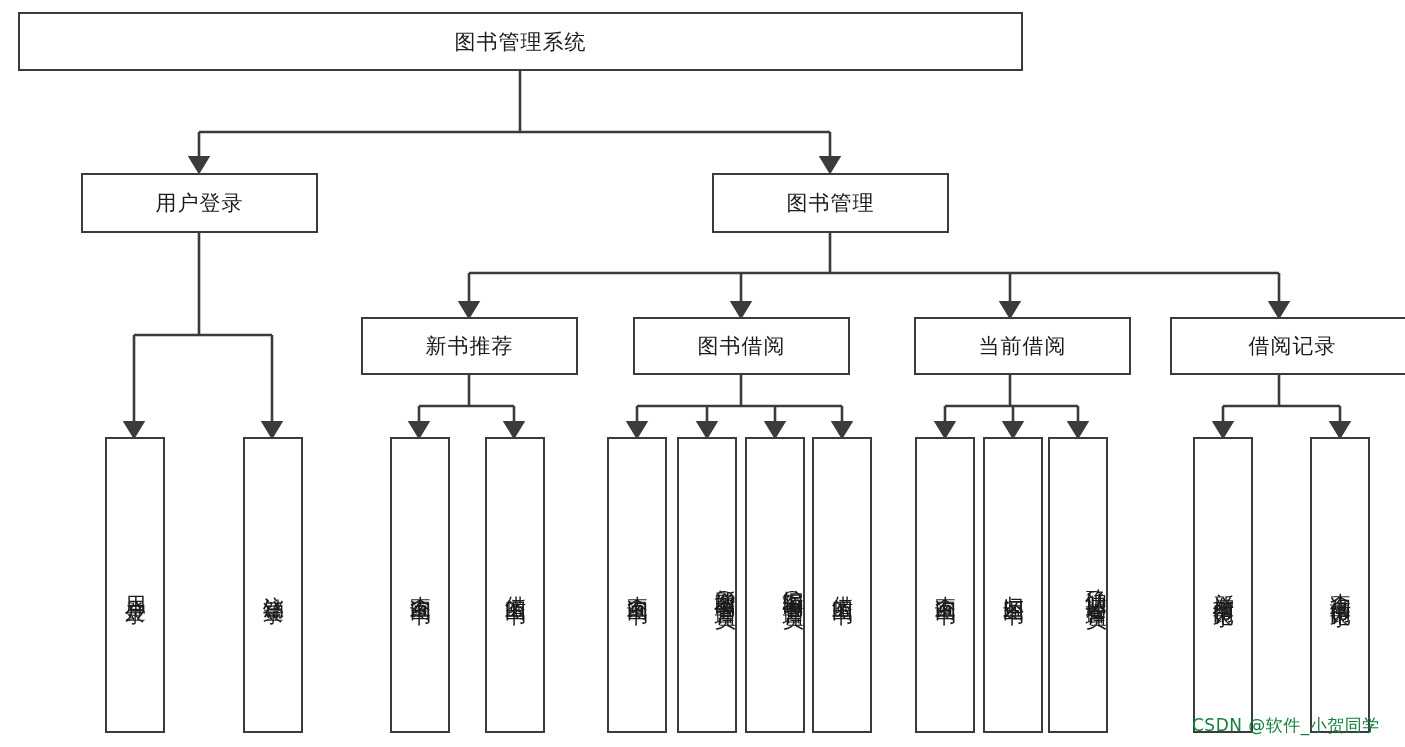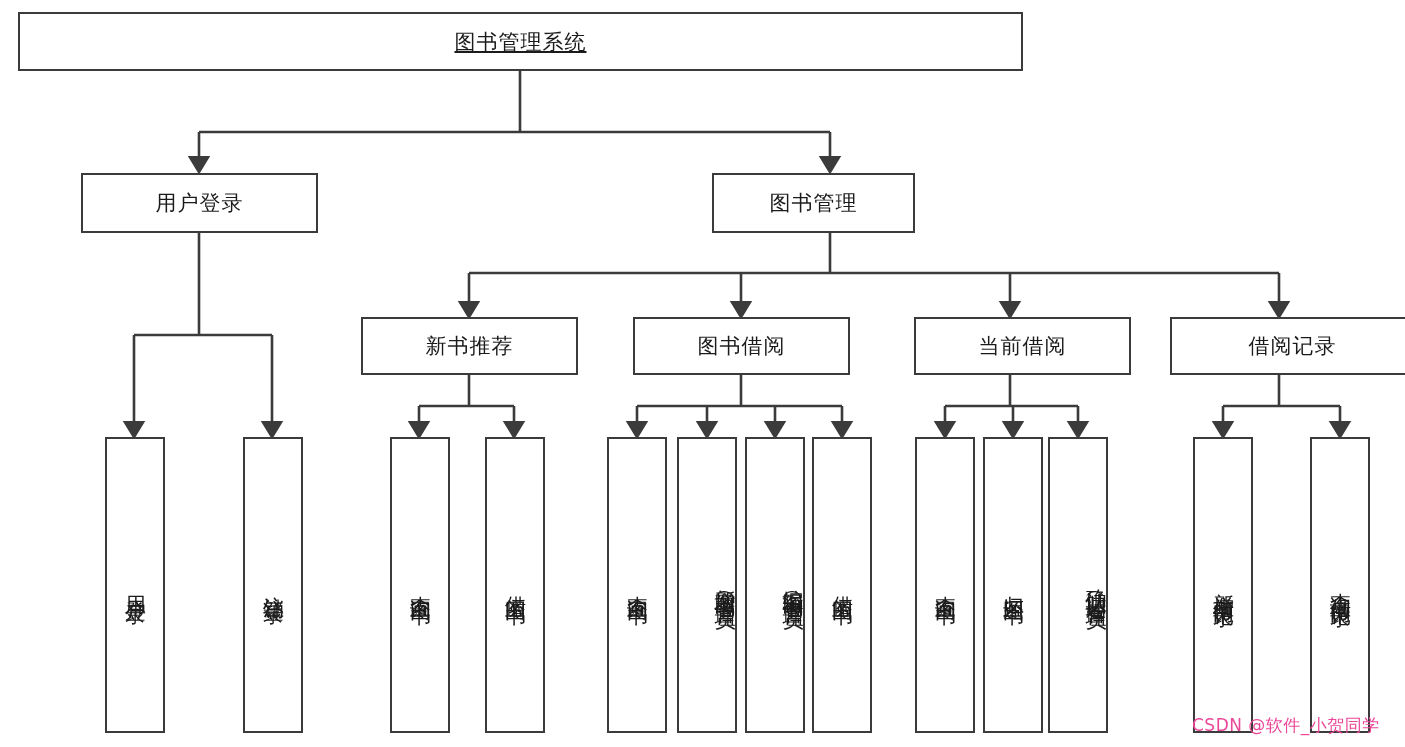--- a/index.html
+++ b/index.html
@@ -48,21 +48,21 @@
     padding-top: 4px;
     padding-bottom: 4px;
     align-items: flex-start;
     justify-content: center;
   }
   .node.v.mid {
     align-items: center;
   }
   .watermark {
     position: absolute;
-    color: #ec4899;
+    color: #15803d;
     font-size: 17px;
     letter-spacing: 0.5px;
     white-space: nowrap;
     user-select: none;
   }
 </style>
 </head>
 <body>
 
 <div id="canvas">
@@ -111,28 +111,28 @@
       <path d="M1013,406 L1013,429" marker-end="url(#arrow)"></path>
       <path d="M1078,406 L1078,429" marker-end="url(#arrow)"></path>
 
       <path d="M1279,375 L1279,406"></path>
       <path d="M1223,406 L1340,406"></path>
       <path d="M1223,406 L1223,429" marker-end="url(#arrow)"></path>
       <path d="M1340,406 L1340,429" marker-end="url(#arrow)"></path>
     </g>
   </svg>
 
-  <div class="node h" style="left:18px; top:12px; width:1005px; height:59px;text-decoration:underline;">
+  <div class="node h" style="left:18px; top:12px; width:1005px; height:59px;">
     <span>图书管理系统</span>
   </div>
 
   <div class="node h" style="left:81px; top:173px; width:237px; height:60px;">
     <span>用户登录</span>
   </div>
-  <div class="node h" style="left:712px; top:173px; width:203px; height:60px;">
+  <div class="node h" style="left:712px; top:173px; width:237px; height:60px;">
     <span>图书管理</span>
   </div>
 
   <div class="node h" style="left:361px; top:317px; width:217px; height:58px;">
     <span>新书推荐</span>
   </div>
   <div class="node h" style="left:633px; top:317px; width:217px; height:58px;">
     <span>图书借阅</span>
   </div>
   <div class="node h" style="left:902px; top:317px; width:217px; height:58px;margin-left:12px;">

